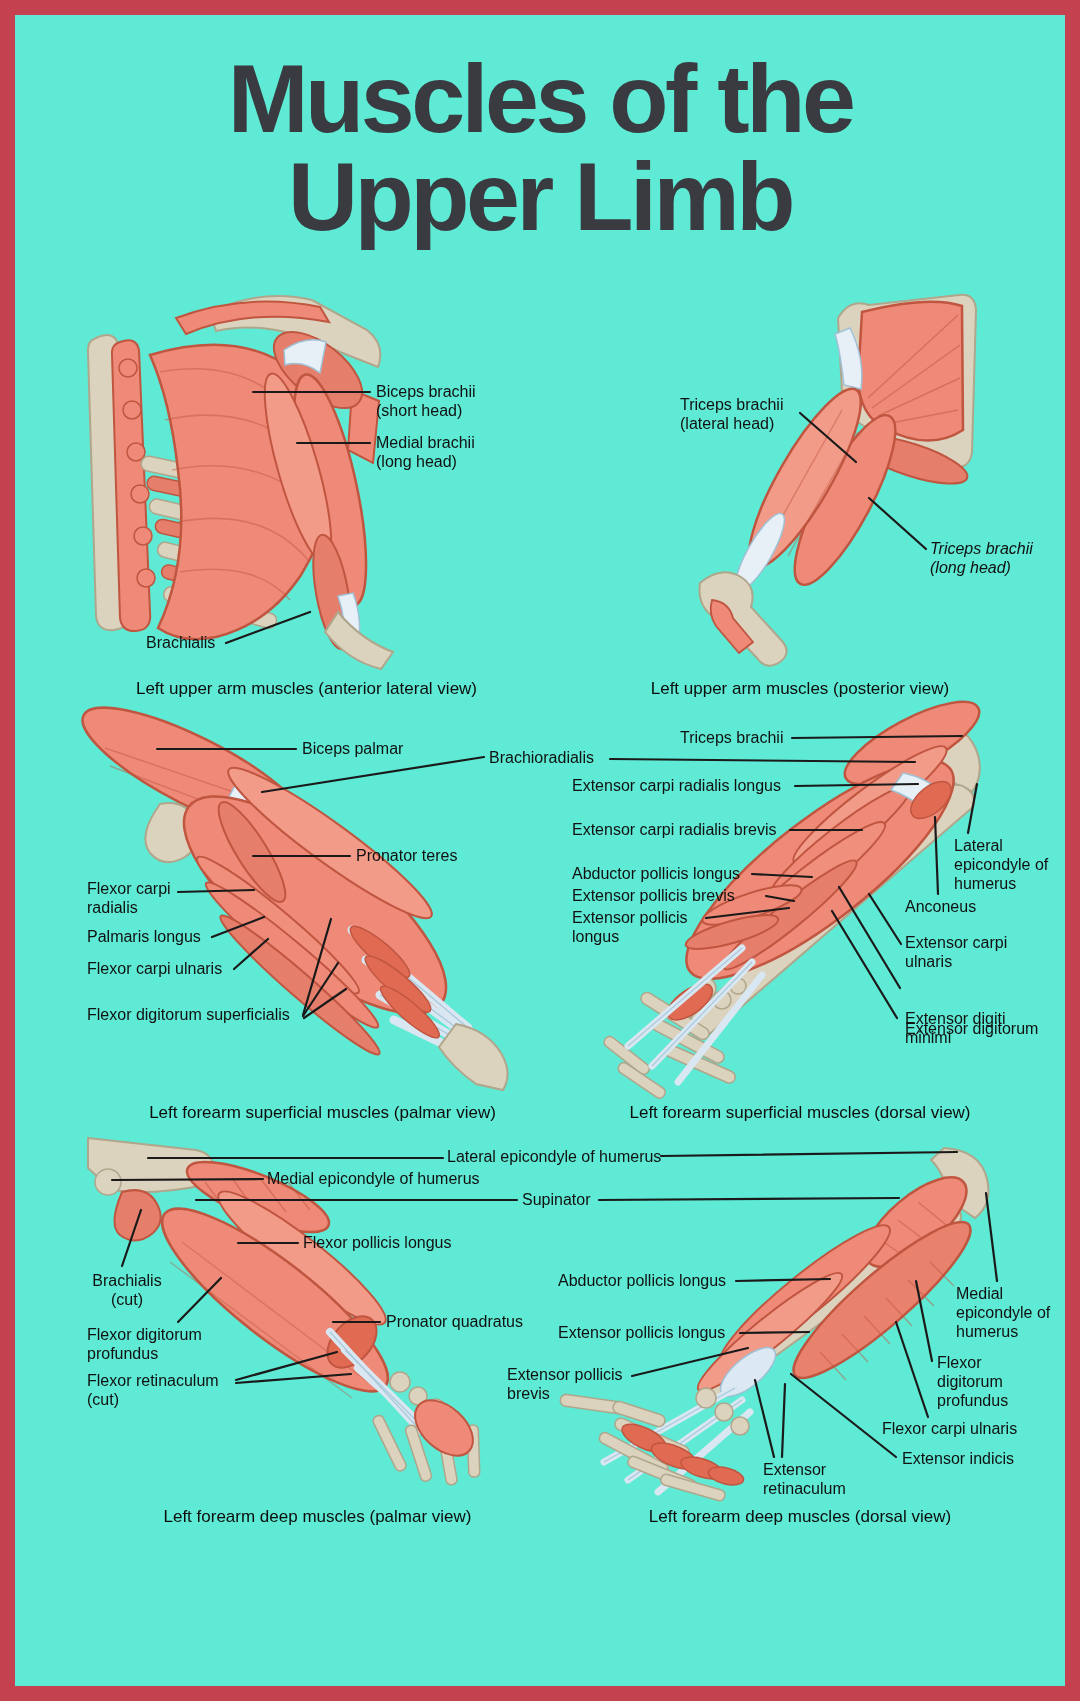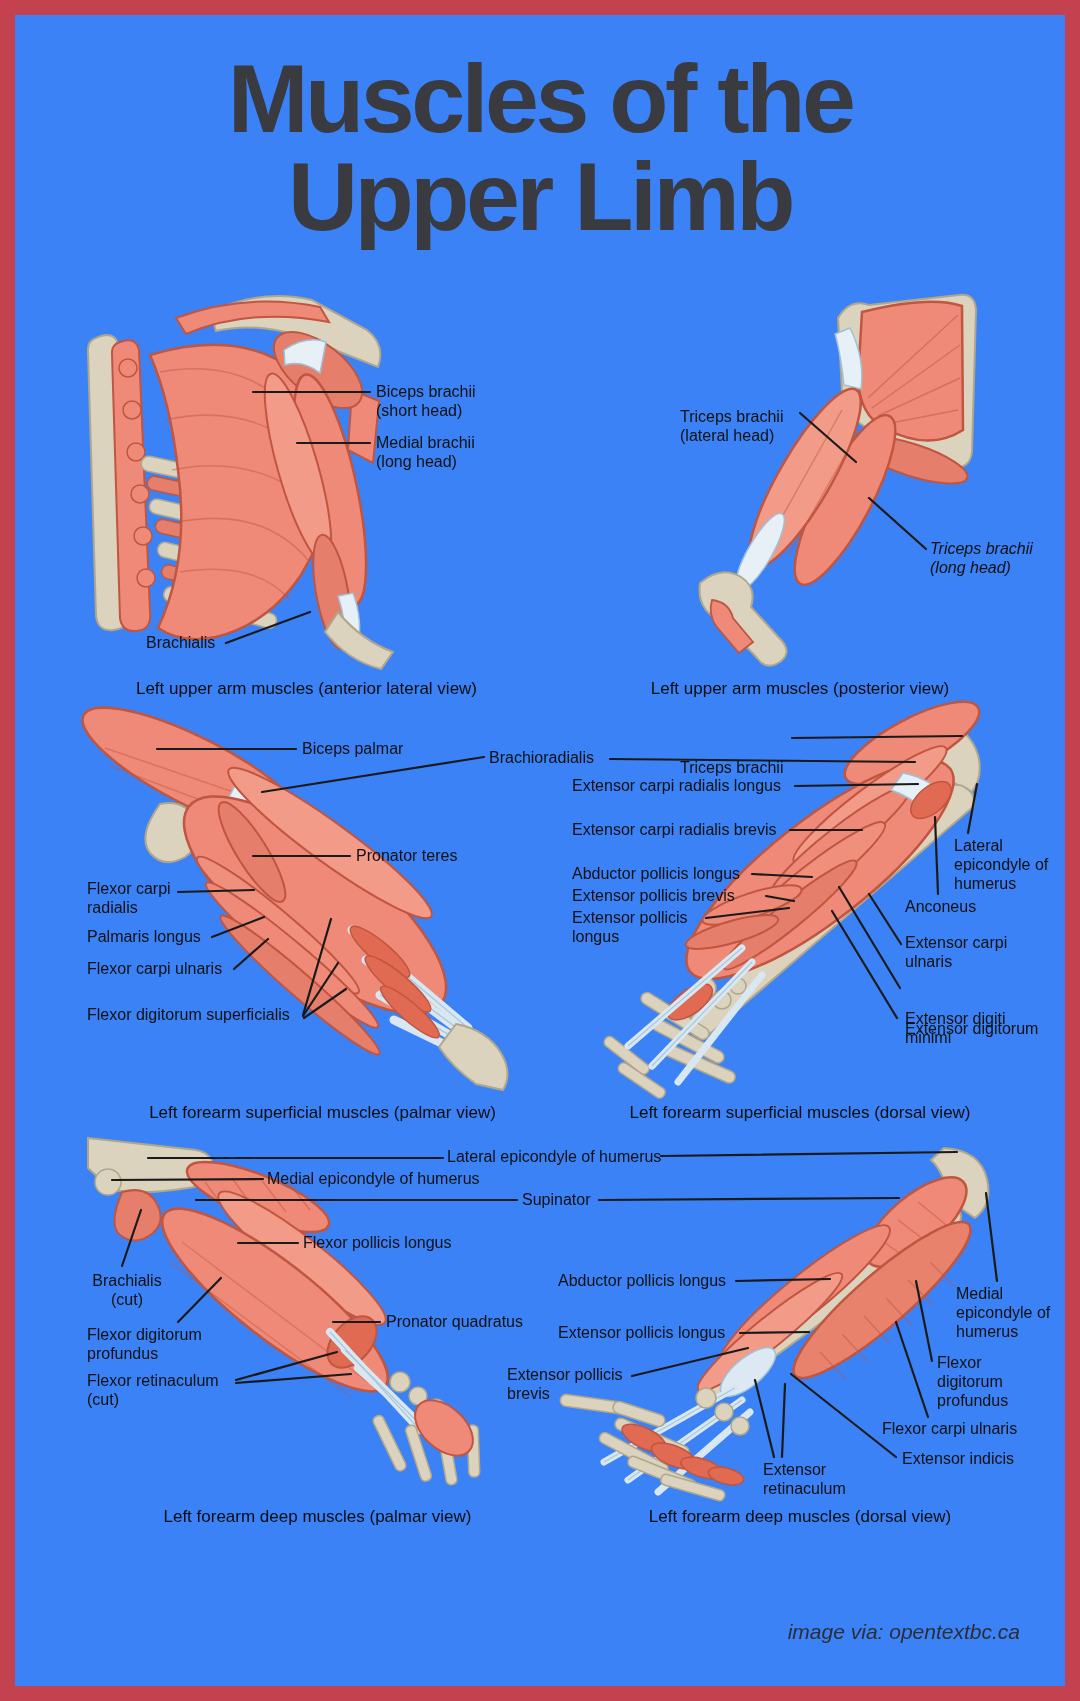--- a/index.html
+++ b/index.html
@@ -1,17 +1,17 @@
 <!DOCTYPE html>
 <html><head>
 <meta charset="utf-8">
 <style>
   html,body{margin:0;padding:0;background:#ffffff;}
   .poster{
-    position:relative;width:1080px;height:1701px;background:#3b82f6;
+    position:relative;width:1080px;height:1701px;background:#5eead4;
     font-family:"Liberation Sans", sans-serif;overflow:hidden;
   }
   .frame{position:absolute;inset:0;border:15px solid #c4424f;pointer-events:none;z-index:30;}
   .title{
     position:absolute;left:0;top:50px;width:1080px;text-align:center;
     font-weight:bold;font-size:97px;line-height:1.01;letter-spacing:-3.5px;
     color:#3a3a41;z-index:5;
   }
   .art{position:absolute;left:0;top:0;z-index:1;}
   .label{
@@ -330,34 +330,34 @@
       <line x1="774" y1="1457" x2="755" y2="1380"></line>
       <line x1="782" y1="1457" x2="785" y2="1384"></line>
     </g>
   </svg>
 
   <div class="label" style="left:376px;top:383px;width:125px;">Biceps brachii (short head)</div>
   <div class="label" style="left:376px;top:434px;width:125px;">Medial brachii (long head)</div>
   <div class="label nw" style="left:146px;top:634px;">Brachialis</div>
   <div class="caption" style="left:74px;top:679px;width:465px;">Left upper arm muscles (anterior lateral view)</div>
 
-  <div class="label" style="left:680px;top:396px;width:125px;margin-top:12px;">Triceps brachii (lateral head)</div>
+  <div class="label" style="left:680px;top:396px;width:125px;">Triceps brachii (lateral head)</div>
   <div class="label" style="left:930px;top:540px;width:112px;font-style:italic;">Triceps brachii (long head)</div>
   <div class="caption" style="left:585px;top:679px;width:430px;">Left upper arm muscles (posterior view)</div>
 
   <div class="label nw" style="left:302px;top:740px;">Biceps palmar</div>
   <div class="label nw" style="left:489px;top:749px;">Brachioradialis</div>
   <div class="label nw" style="left:356px;top:847px;">Pronator teres</div>
   <div class="label" style="left:87px;top:880px;width:95px;">Flexor carpi radialis</div>
   <div class="label nw" style="left:87px;top:928px;">Palmaris longus</div>
   <div class="label nw" style="left:87px;top:960px;">Flexor carpi ulnaris</div>
   <div class="label nw" style="left:87px;top:1006px;">Flexor digitorum superficialis</div>
   <div class="caption" style="left:90px;top:1103px;width:465px;">Left forearm superficial muscles (palmar view)</div>
 
-  <div class="label nw" style="left:680px;top:729px;margin-top:30px;">Triceps brachii</div>
+  <div class="label nw" style="left:680px;top:729px;">Triceps brachii</div>
   <div class="label nw" style="left:572px;top:777px;">Extensor carpi radialis longus</div>
   <div class="label nw" style="left:572px;top:821px;">Extensor carpi radialis brevis</div>
   <div class="label nw" style="left:572px;top:865px;">Abductor pollicis longus</div>
   <div class="label nw" style="left:572px;top:887px;">Extensor pollicis brevis</div>
   <div class="label" style="left:572px;top:909px;width:128px;">Extensor pollicis longus</div>
   <div class="label" style="left:954px;top:837px;width:95px;">Lateral epicondyle of humerus</div>
   <div class="label nw" style="left:905px;top:898px;">Anconeus</div>
   <div class="label" style="left:905px;top:934px;width:112px;">Extensor carpi ulnaris</div>
   <div class="label nw" style="left:905px;top:980px;margin-top:40px;">Extensor digitorum</div>
   <div class="label" style="left:905px;top:1010px;width:112px;">Extensor digiti minimi</div>
@@ -376,16 +376,15 @@
   <div class="label nw" style="left:558px;top:1272px;">Abductor pollicis longus</div>
   <div class="label nw" style="left:558px;top:1324px;">Extensor pollicis longus</div>
   <div class="label" style="left:507px;top:1366px;width:128px;">Extensor pollicis brevis</div>
   <div class="label" style="left:956px;top:1285px;width:95px;">Medial epicondyle of humerus</div>
   <div class="label" style="left:937px;top:1354px;width:90px;">Flexor digitorum profundus</div>
   <div class="label nw" style="left:882px;top:1420px;">Flexor carpi ulnaris</div>
   <div class="label nw" style="left:902px;top:1450px;">Extensor indicis</div>
   <div class="label" style="left:763px;top:1461px;width:120px;">Extensor retinaculum</div>
   <div class="caption" style="left:585px;top:1507px;width:430px;">Left forearm deep muscles (dorsal view)</div>
 
-  <div class="attribution">image via: opentextbc.ca</div>
 
   <div class="frame"></div>
 </div>
 
 </body></html>

